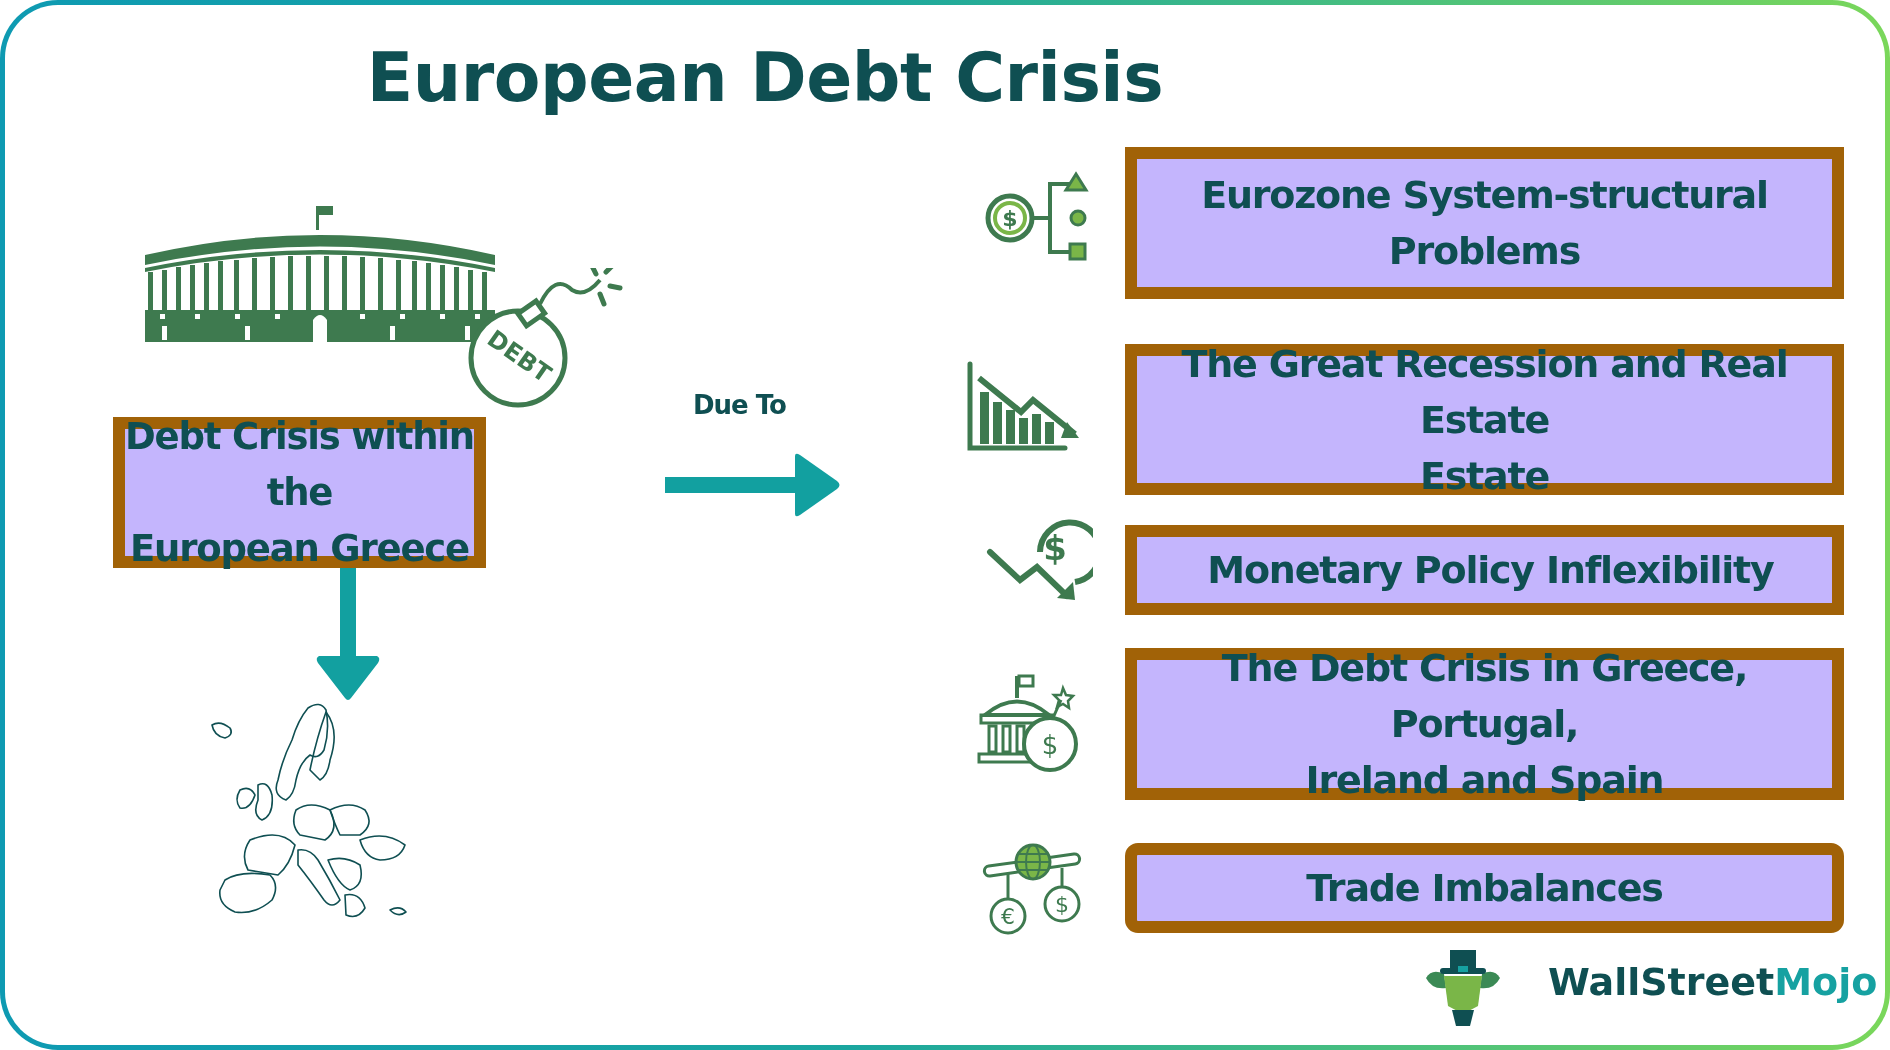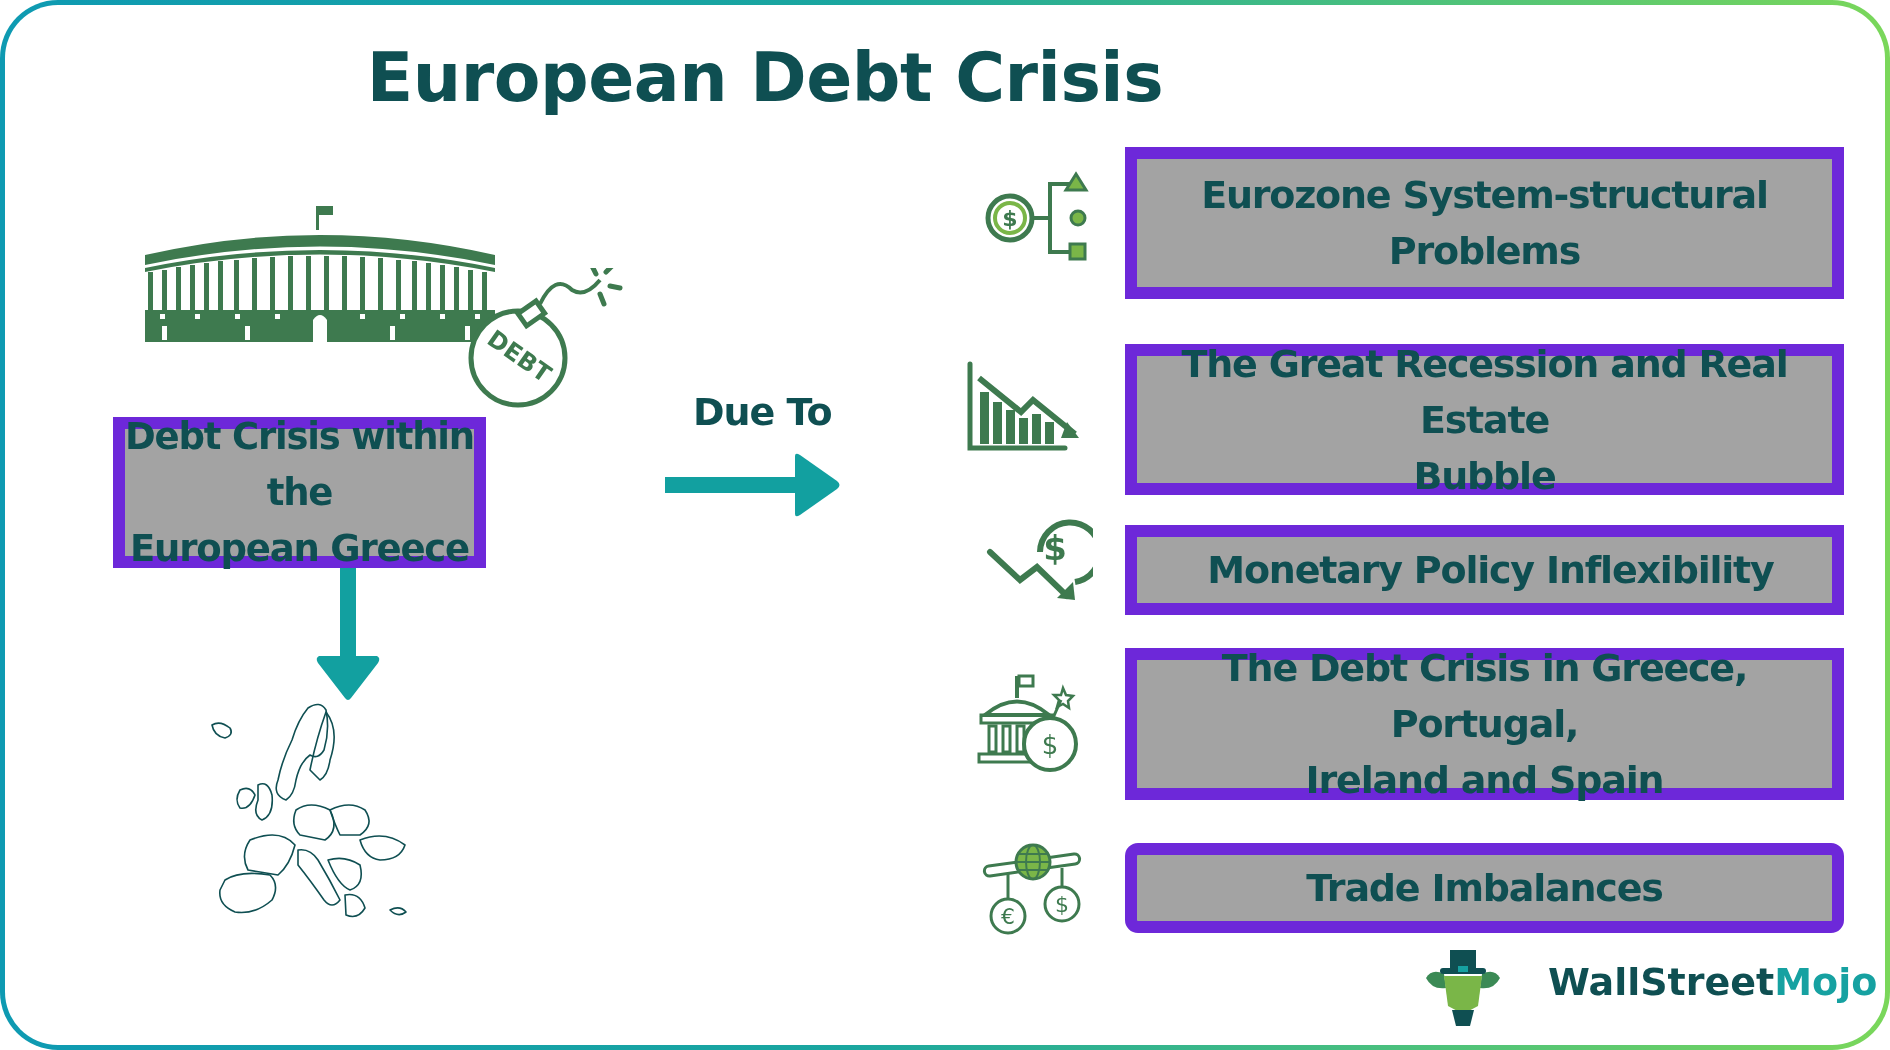--- a/index.html
+++ b/index.html
@@ -4,27 +4,27 @@
 <style>
   html, body { margin:0; padding:0; }
   body { width:1890px; height:1050px; position:relative; background:#ffffff; overflow:hidden;
          font-family:"DejaVu Sans", sans-serif; }
   .frame { position:absolute; left:0; top:0; width:1890px; height:1050px; box-sizing:border-box;
            border-radius:58px; padding:5px;
            background:linear-gradient(90deg,#0e9ab2 0%,#1aa69f 45%,#4cc17c 75%,#7ad75a 100%); }
   .frame-inner { width:100%; height:100%; background:#ffffff; border-radius:53px; }
   .title { position:absolute; left:0; width:1530px; top:38px; text-align:center;
            font-size:68px; font-weight:bold; color:#0f4f52; letter-spacing:-0.5px; }
-  .box { position:absolute; box-sizing:border-box; background:#a3a3a3; border:12px solid #6d28d9;
+  .box { position:absolute; box-sizing:border-box; background:#c4b5fd; border:12px solid #a16207;
          display:flex; align-items:center; justify-content:center; text-align:center;
          color:#0f4f52; font-weight:bold; letter-spacing:-1.2px; }
   .box span { display:block; line-height:56px; }
   .main-box { left:113px; top:417px; width:373px; height:151px; font-size:37px; }
   .cause-box { left:1125px; width:719px; font-size:38px; }
-  .due-to { position:absolute; left:693px; top:390px; font-size:38px; font-weight:bold; color:#0f4f52; letter-spacing:-1px; }
+  .due-to { position:absolute; left:693px; top:390px; font-size:26px; font-weight:bold; color:#0f4f52; letter-spacing:-1px; }
   .icon { position:absolute; }
   .logo-text { position:absolute; left:1548px; top:960px; font-size:38px; font-weight:bold; color:#0f4f52; font-family:"DejaVu Sans", sans-serif; }
   .logo-text .mojo { color:#16a1a1; }
 </style>
 </head>
 <body>
 
 <div class="frame">
     <div class="frame-inner"></div>
   </div>
@@ -198,21 +198,21 @@
 
 <div class="box cause-box" style="top:147px;height:152px;">
   <div>
       <span>Eurozone System-structural</span>
       <span>Problems</span>
     </div>
 </div>
 <div class="box cause-box" style="top:344px;height:151px;">
   <div>
       <span>The Great Recession and Real Estate</span>
-      <span>Bubble</span>
+      <span>Estate</span>
     </div>
 </div>
 <div class="box cause-box" style="top:525px;height:90px;padding-left:12px;">
   <div>
       <span>Monetary Policy Inflexibility</span>
     </div>
 </div>
 <div class="box cause-box" style="top:648px;height:152px;">
   <div>
       <span>The Debt Crisis in Greece, Portugal,</span>

